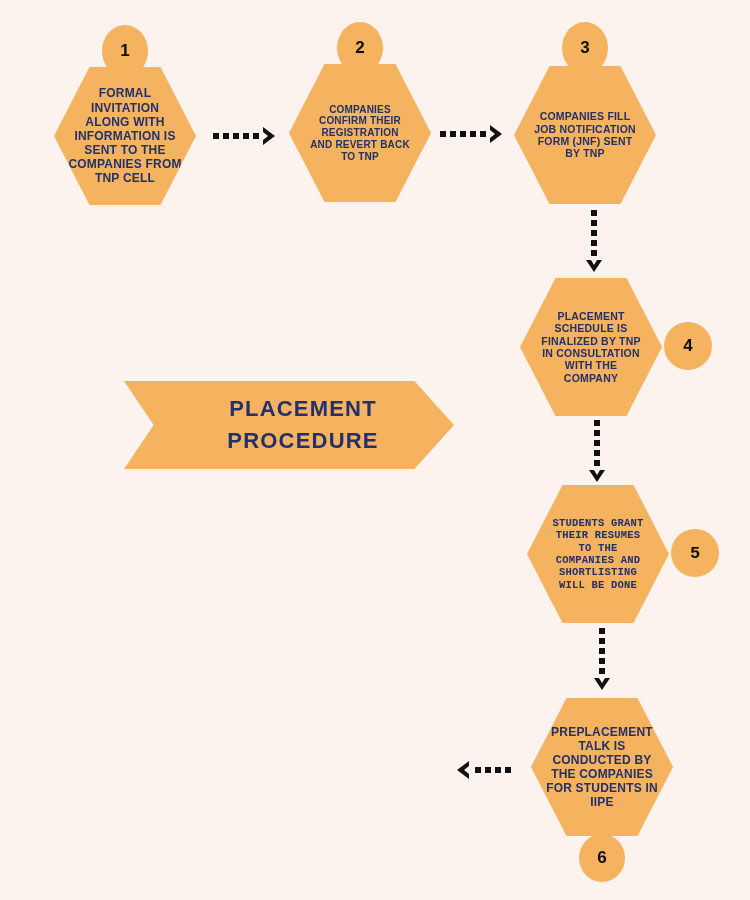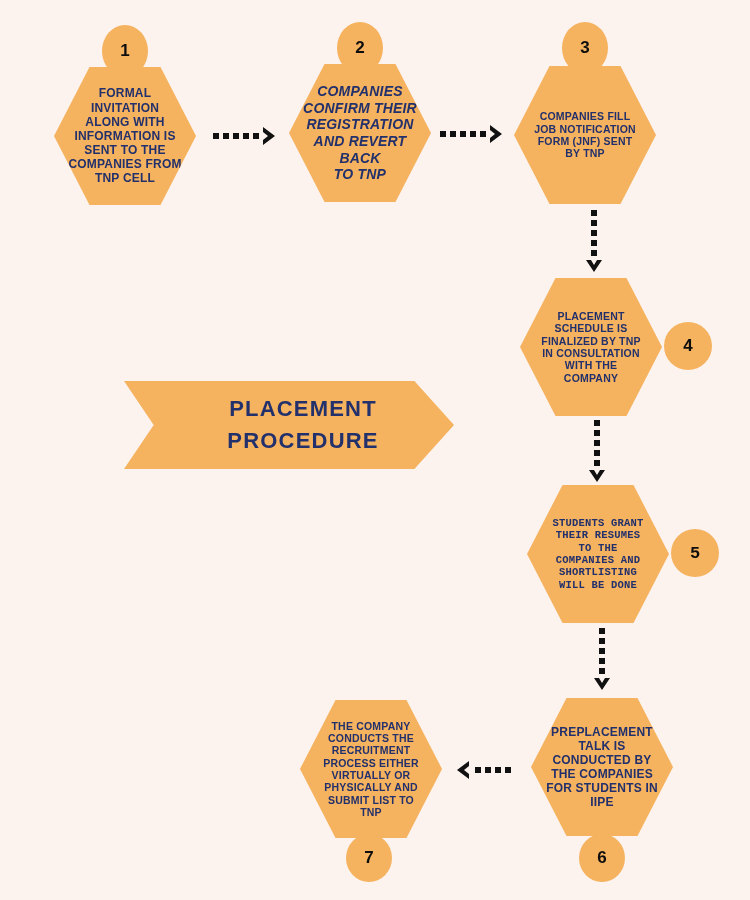--- a/index.html
+++ b/index.html
@@ -120,21 +120,21 @@
       </g>
       <path d="M50 1 L62 10 L50 19 L50 14 L55 10 L50 6 Z" fill="#111111"></path>
     </svg>
   </div>
 
   <div class="node" style="left:289px; top:22px; width:142px; height:180px;">
     <div class="badge" style="left:48px; top:0px; width:46px; height:52px;">
       <span>2</span>
     </div>
     <div class="hex" style="left:0px; top:42px; width:142px; height:138px;">
-      <div class="hex-text" style="font-size:14px;font-style:italic;">COMPANIES
+      <div class="hex-text" style="font-size:10px;">COMPANIES
 CONFIRM THEIR
 REGISTRATION
 AND REVERT BACK
 TO TNP</div>
     </div>
   </div>
 
   <div class="arrow" style="left:440px; top:124px; width:70px; height:22px;">
     <svg width="70" height="22" viewBox="0 0 70 22" aria-hidden="true">
       <g fill="#111111">
@@ -251,29 +251,14 @@
       <path d="M18 1 L6 10 L18 19 L18 14 L13 10 L18 6 Z" fill="#111111"></path>
       <g fill="#111111">
         <rect x="24" y="7" width="6" height="6"></rect>
         <rect x="34" y="7" width="6" height="6"></rect>
         <rect x="44" y="7" width="6" height="6"></rect>
         <rect x="54" y="7" width="6" height="6"></rect>
       </g>
     </svg>
   </div>
 
-  <div class="node" style="left:300px; top:700px; width:142px; height:190px;">
-    <div class="hex" style="left:0px; top:0px; width:142px; height:138px;">
-      <div class="hex-text" style="font-size:10.5px;">THE COMPANY
-CONDUCTS THE
-RECRUITMENT
-PROCESS EITHER
-VIRTUALLY OR
-PHYSICALLY AND
-SUBMIT LIST TO
-TNP</div>
-    </div>
-    <div class="badge" style="left:46px; top:134px; width:46px; height:48px;">
-      <span>7</span>
-    </div>
-  </div>
 
 </div>
 
 </body></html>

